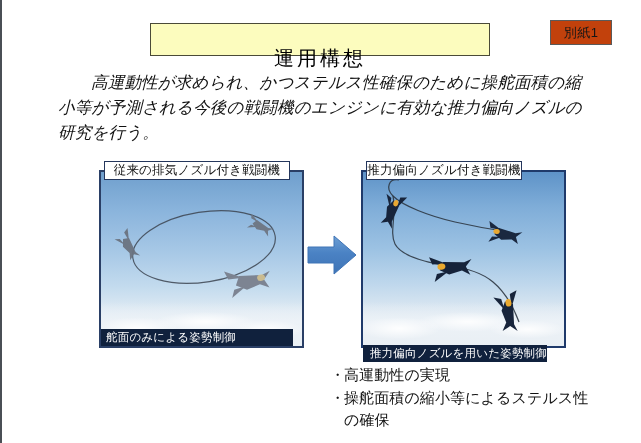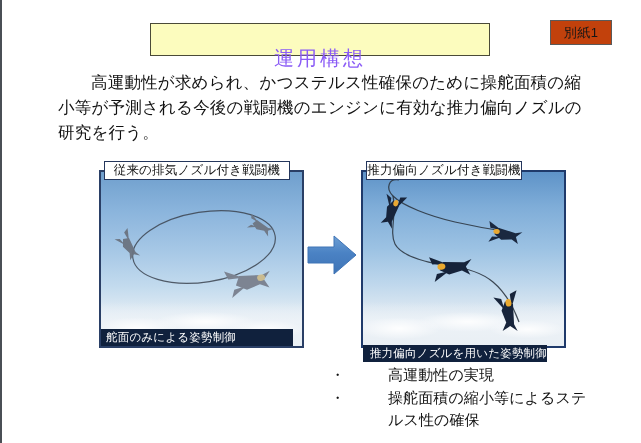--- a/index.html
+++ b/index.html
@@ -37,21 +37,21 @@
     border: 1px solid #4a4a38;
     box-sizing: border-box;
     display: flex;
     align-items: center;
     justify-content: center;
   }
   .title-text {
     font-size: 20px;
     letter-spacing: 3px;
     font-weight: 500;
-    color: #8b5cf6;
+    color: #000000;
     line-height: 1;
     margin-top: 36px;
   }
 
   
   .attach-box {
     position: absolute;
     left: 550px;
     top: 20px;
     width: 62px;
@@ -73,20 +73,21 @@
   .body-para {
     position: absolute;
     left: 58px;
     top: 70px;
     width: 528px;
     font-size: 16.5px;
     line-height: 1.52;
     letter-spacing: 0.2px;
     color: #111111;
     text-indent: 2em;
+    font-style: italic;
   }
 
   
   .panel {
     position: absolute;
     top: 170px;
     width: 205px;
     height: 178px;
     box-sizing: border-box;
     overflow: hidden;
@@ -210,21 +211,20 @@
     line-height: 1.45;
     color: #111111;
     text-align: left;
   }
   .bullet-text {
     flex: 1;
     font-size: 15px;
     line-height: 1.45;
     letter-spacing: 0.1px;
     color: #111111;
-    margin-left: 44px;
   }
 </style>
 </head>
 <body>
 
 <div class="page-edge-line"></div>
 
 <div class="title-box">
   <div class="title-text">運用構想</div>
 </div>

